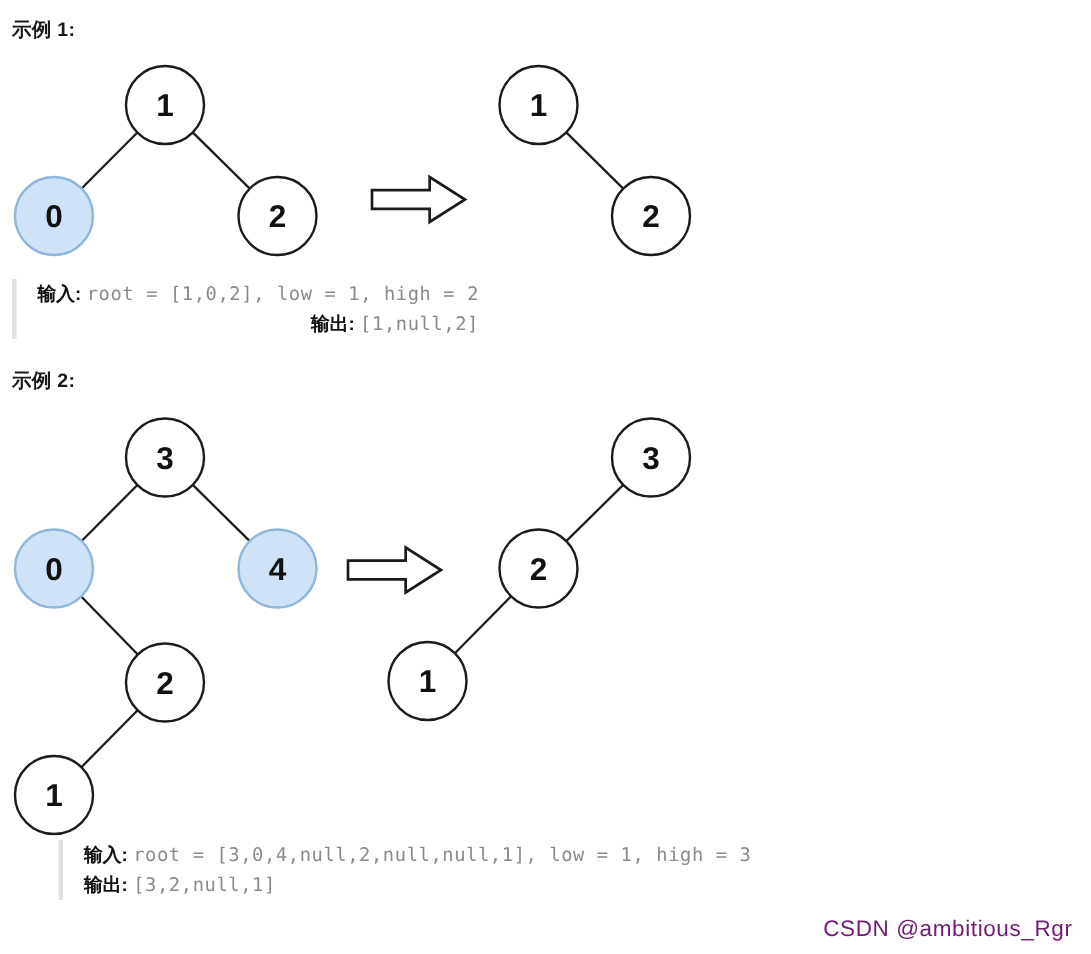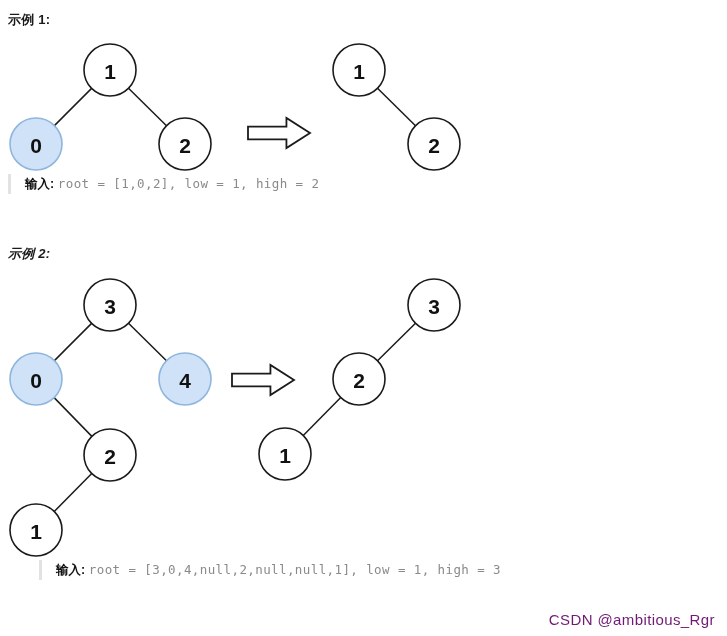--- a/index.html
+++ b/index.html
@@ -15,34 +15,34 @@
 
   .section-title{
     position:absolute;
     font-size:13px;
     font-weight:bold;
     color:#1a1a1a;
     letter-spacing:0.2px;
     white-space:nowrap;
   }
   #title-ex1{left:8px;top:11px;}
-  #title-ex2{left:8px;top:245px;font-style:italic;}
+  #title-ex2{left:8px;top:245px;}
 
   .figure{position:absolute;left:0;}
   #figure-ex1{top:28px;width:727px;height:155px;}
   #figure-ex2{top:262px;width:727px;height:295px;}
 
   .code-block{
     position:absolute;
     left:8px;
     padding-left:14px;
     border-left:3px solid #e2e2e2;
     line-height:19px;
   }
-  #code-ex1{top:174px;text-align:right;}
+  #code-ex1{top:186px;text-align:right;}
   #code-ex2{top:560px;margin-left:31px;}
 
   .code-line{
     white-space:nowrap;
     font-size:13px;
   }
   .code-label{
     font-family:"Liberation Sans", sans-serif;
     font-weight:bold;
     color:#111111;
@@ -114,20 +114,24 @@
         </g>
         <polygon points="248,98.7 286.44,98.7 286.44,90 310,105 286.44,120 286.44,111.3 248,111.3" class="arrow-shape"></polygon>
       </svg>
     </div>
 
   <div class="code-block" id="code-ex1">
     <div class="code-line">
       <span class="code-label">输入:</span>
       <span class="code-text">root = [1,0,2], low = 1, high = 2</span>
     </div>
+    <div class="code-line">
+      <span class="code-label">输出:</span>
+      <span class="code-text">[1,null,2]</span>
+    </div>
   </div>
 
   <div class="section-title" id="title-ex2">示例 2:</div>
 
   <div class="figure" id="figure-ex2">
       <svg width="727" height="295" viewBox="0 0 727 295">
         <line x1="91.61522368914976" y1="61.384776310850235" x2="54.384776310850235" y2="98.61522368914976" class="edge"></line>
         <line x1="128.5077472536408" y1="61.260977290258914" x2="166.4922527463592" y2="98.73902270974108" class="edge"></line>
         <line x1="54.13803376202122" y1="135.6282508907245" x2="91.86196623797878" y2="174.3717491092755" class="edge"></line>
         <line x1="91.73902270974108" y1="211.5077472536408" x2="54.260977290258914" y2="249.4922527463592" class="edge"></line>
@@ -167,16 +171,20 @@
         </g>
         <polygon points="232,111.7 270.44,111.7 270.44,103 294,118 270.44,133 270.44,124.3 232,124.3" class="arrow-shape"></polygon>
       </svg>
     </div>
 
   <div class="code-block" id="code-ex2">
     <div class="code-line">
       <span class="code-label">输入:</span>
       <span class="code-text">root = [3,0,4,null,2,null,null,1], low = 1, high = 3</span>
     </div>
+    <div class="code-line">
+      <span class="code-label">输出:</span>
+      <span class="code-text">[3,2,null,1]</span>
+    </div>
   </div>
 
   <div class="watermark">CSDN @ambitious_Rgr</div>
 </div>
 
 </body></html>

